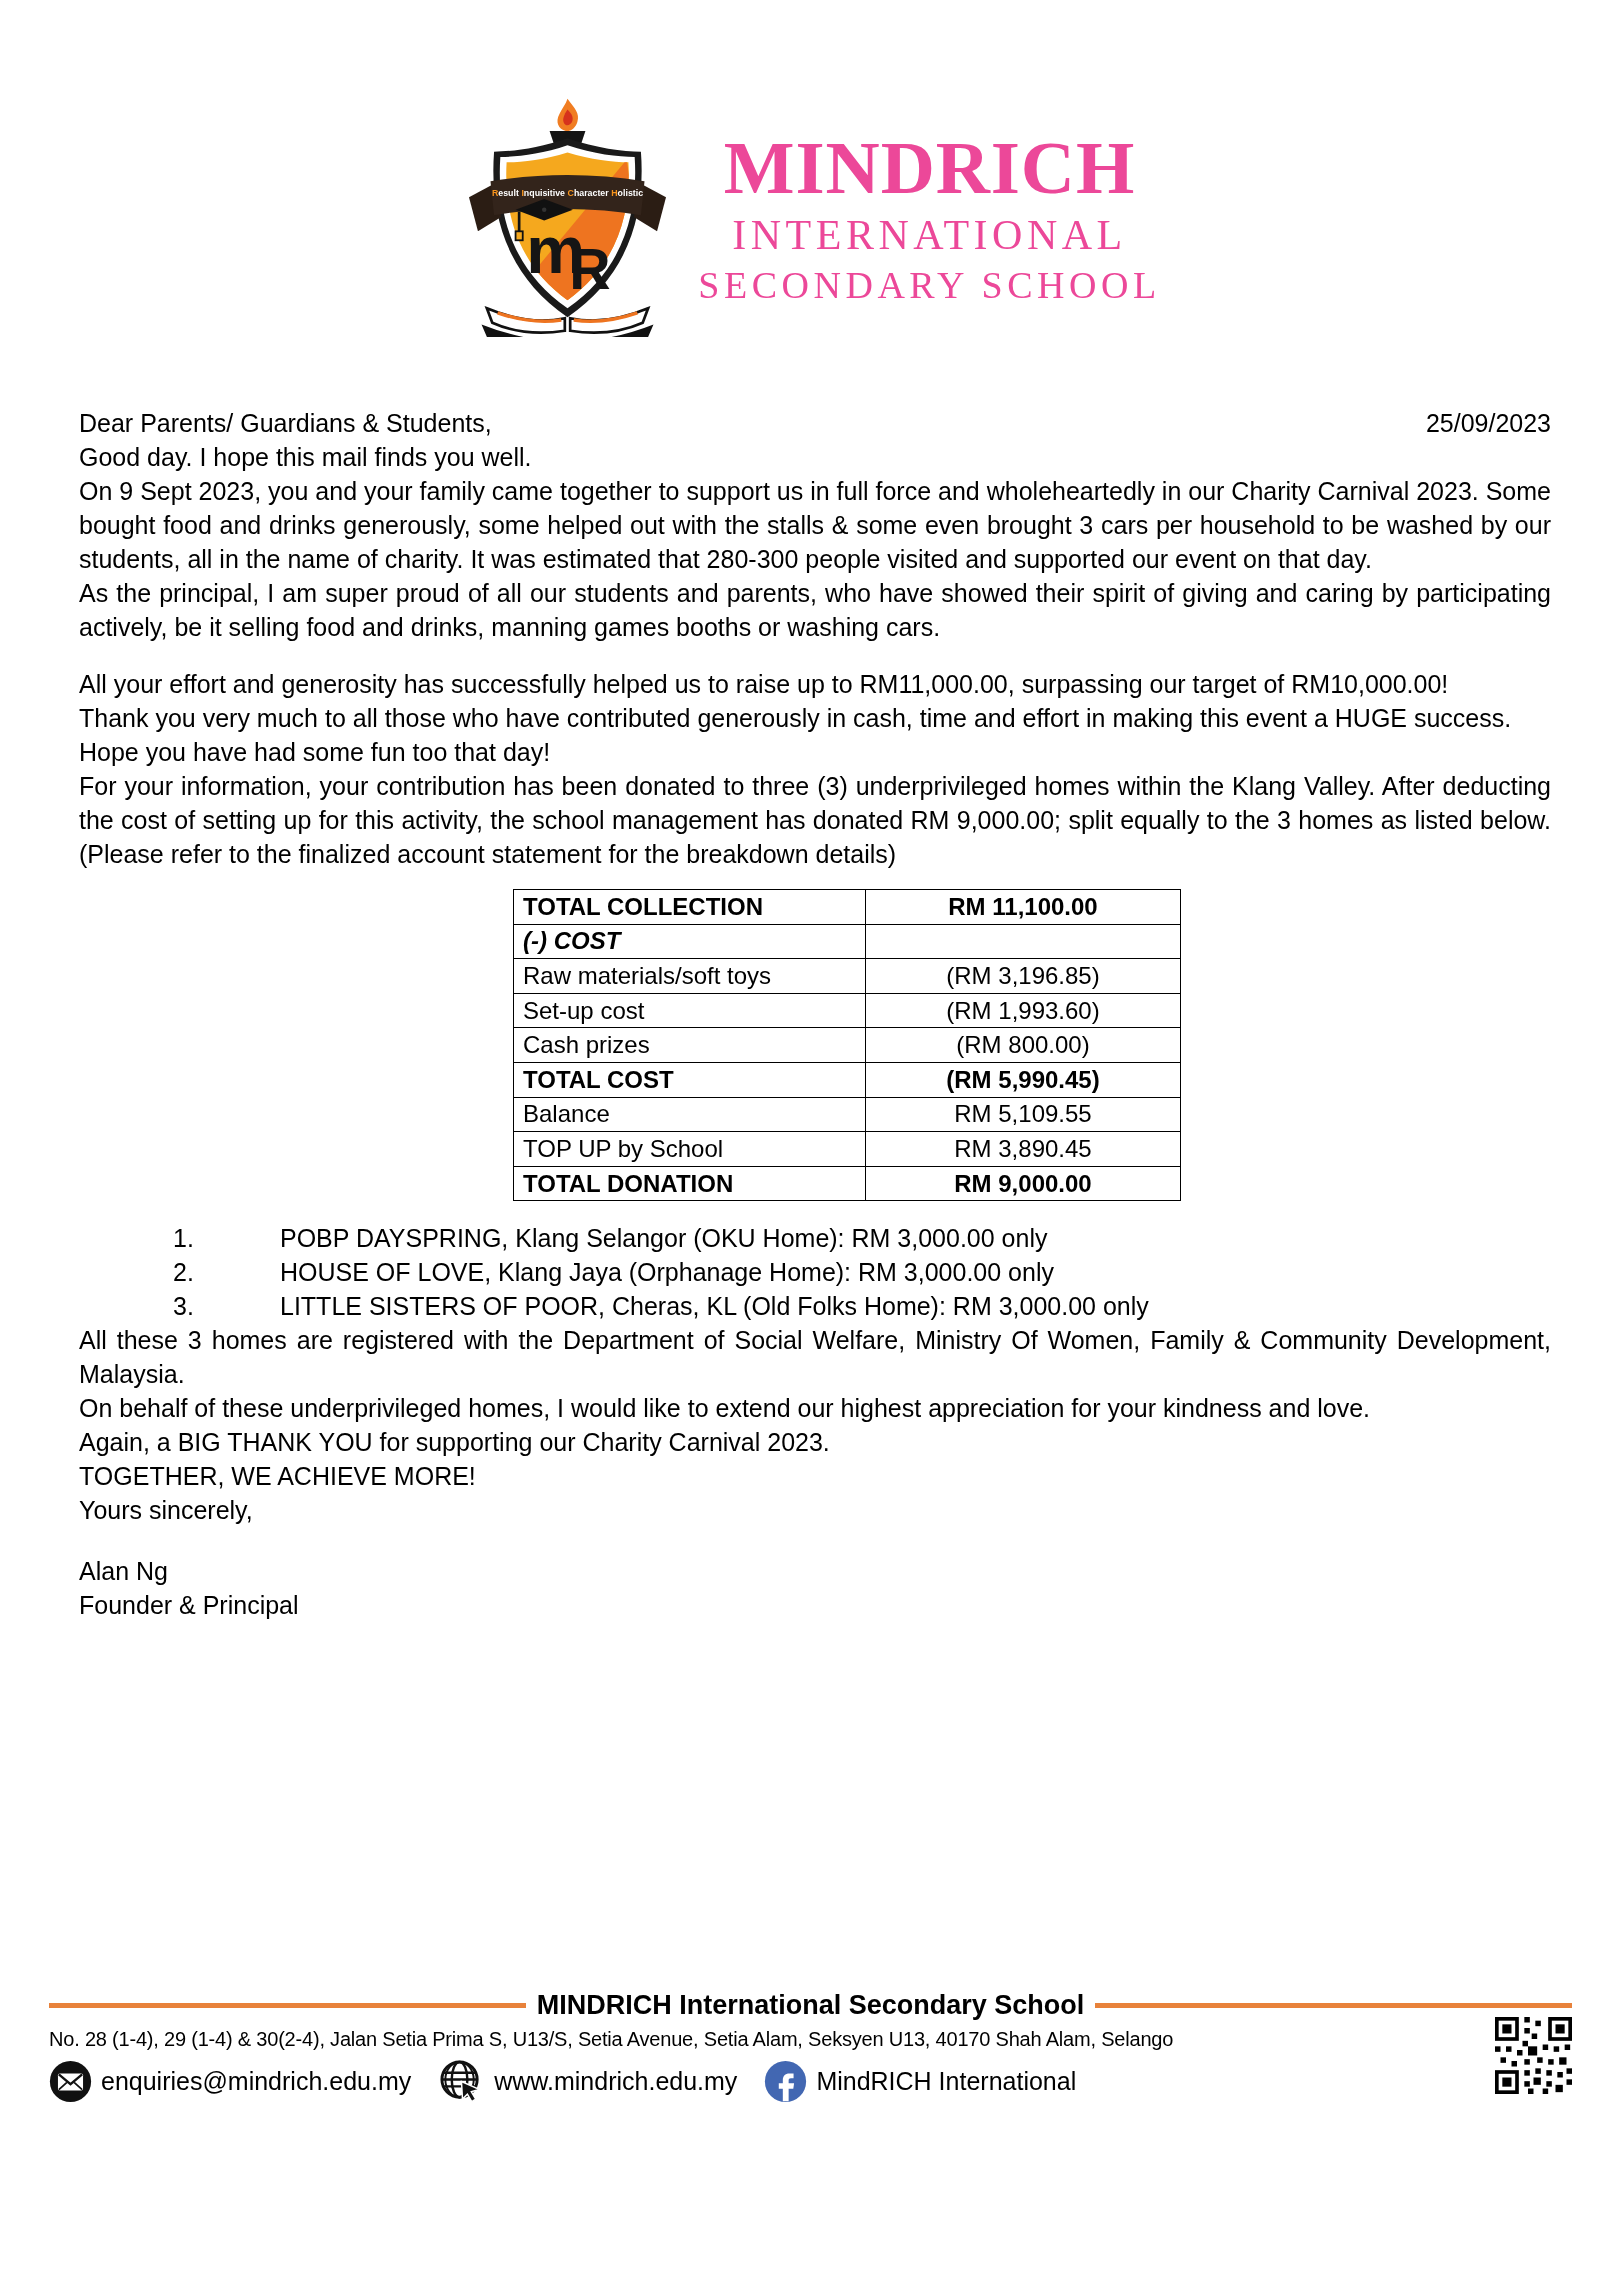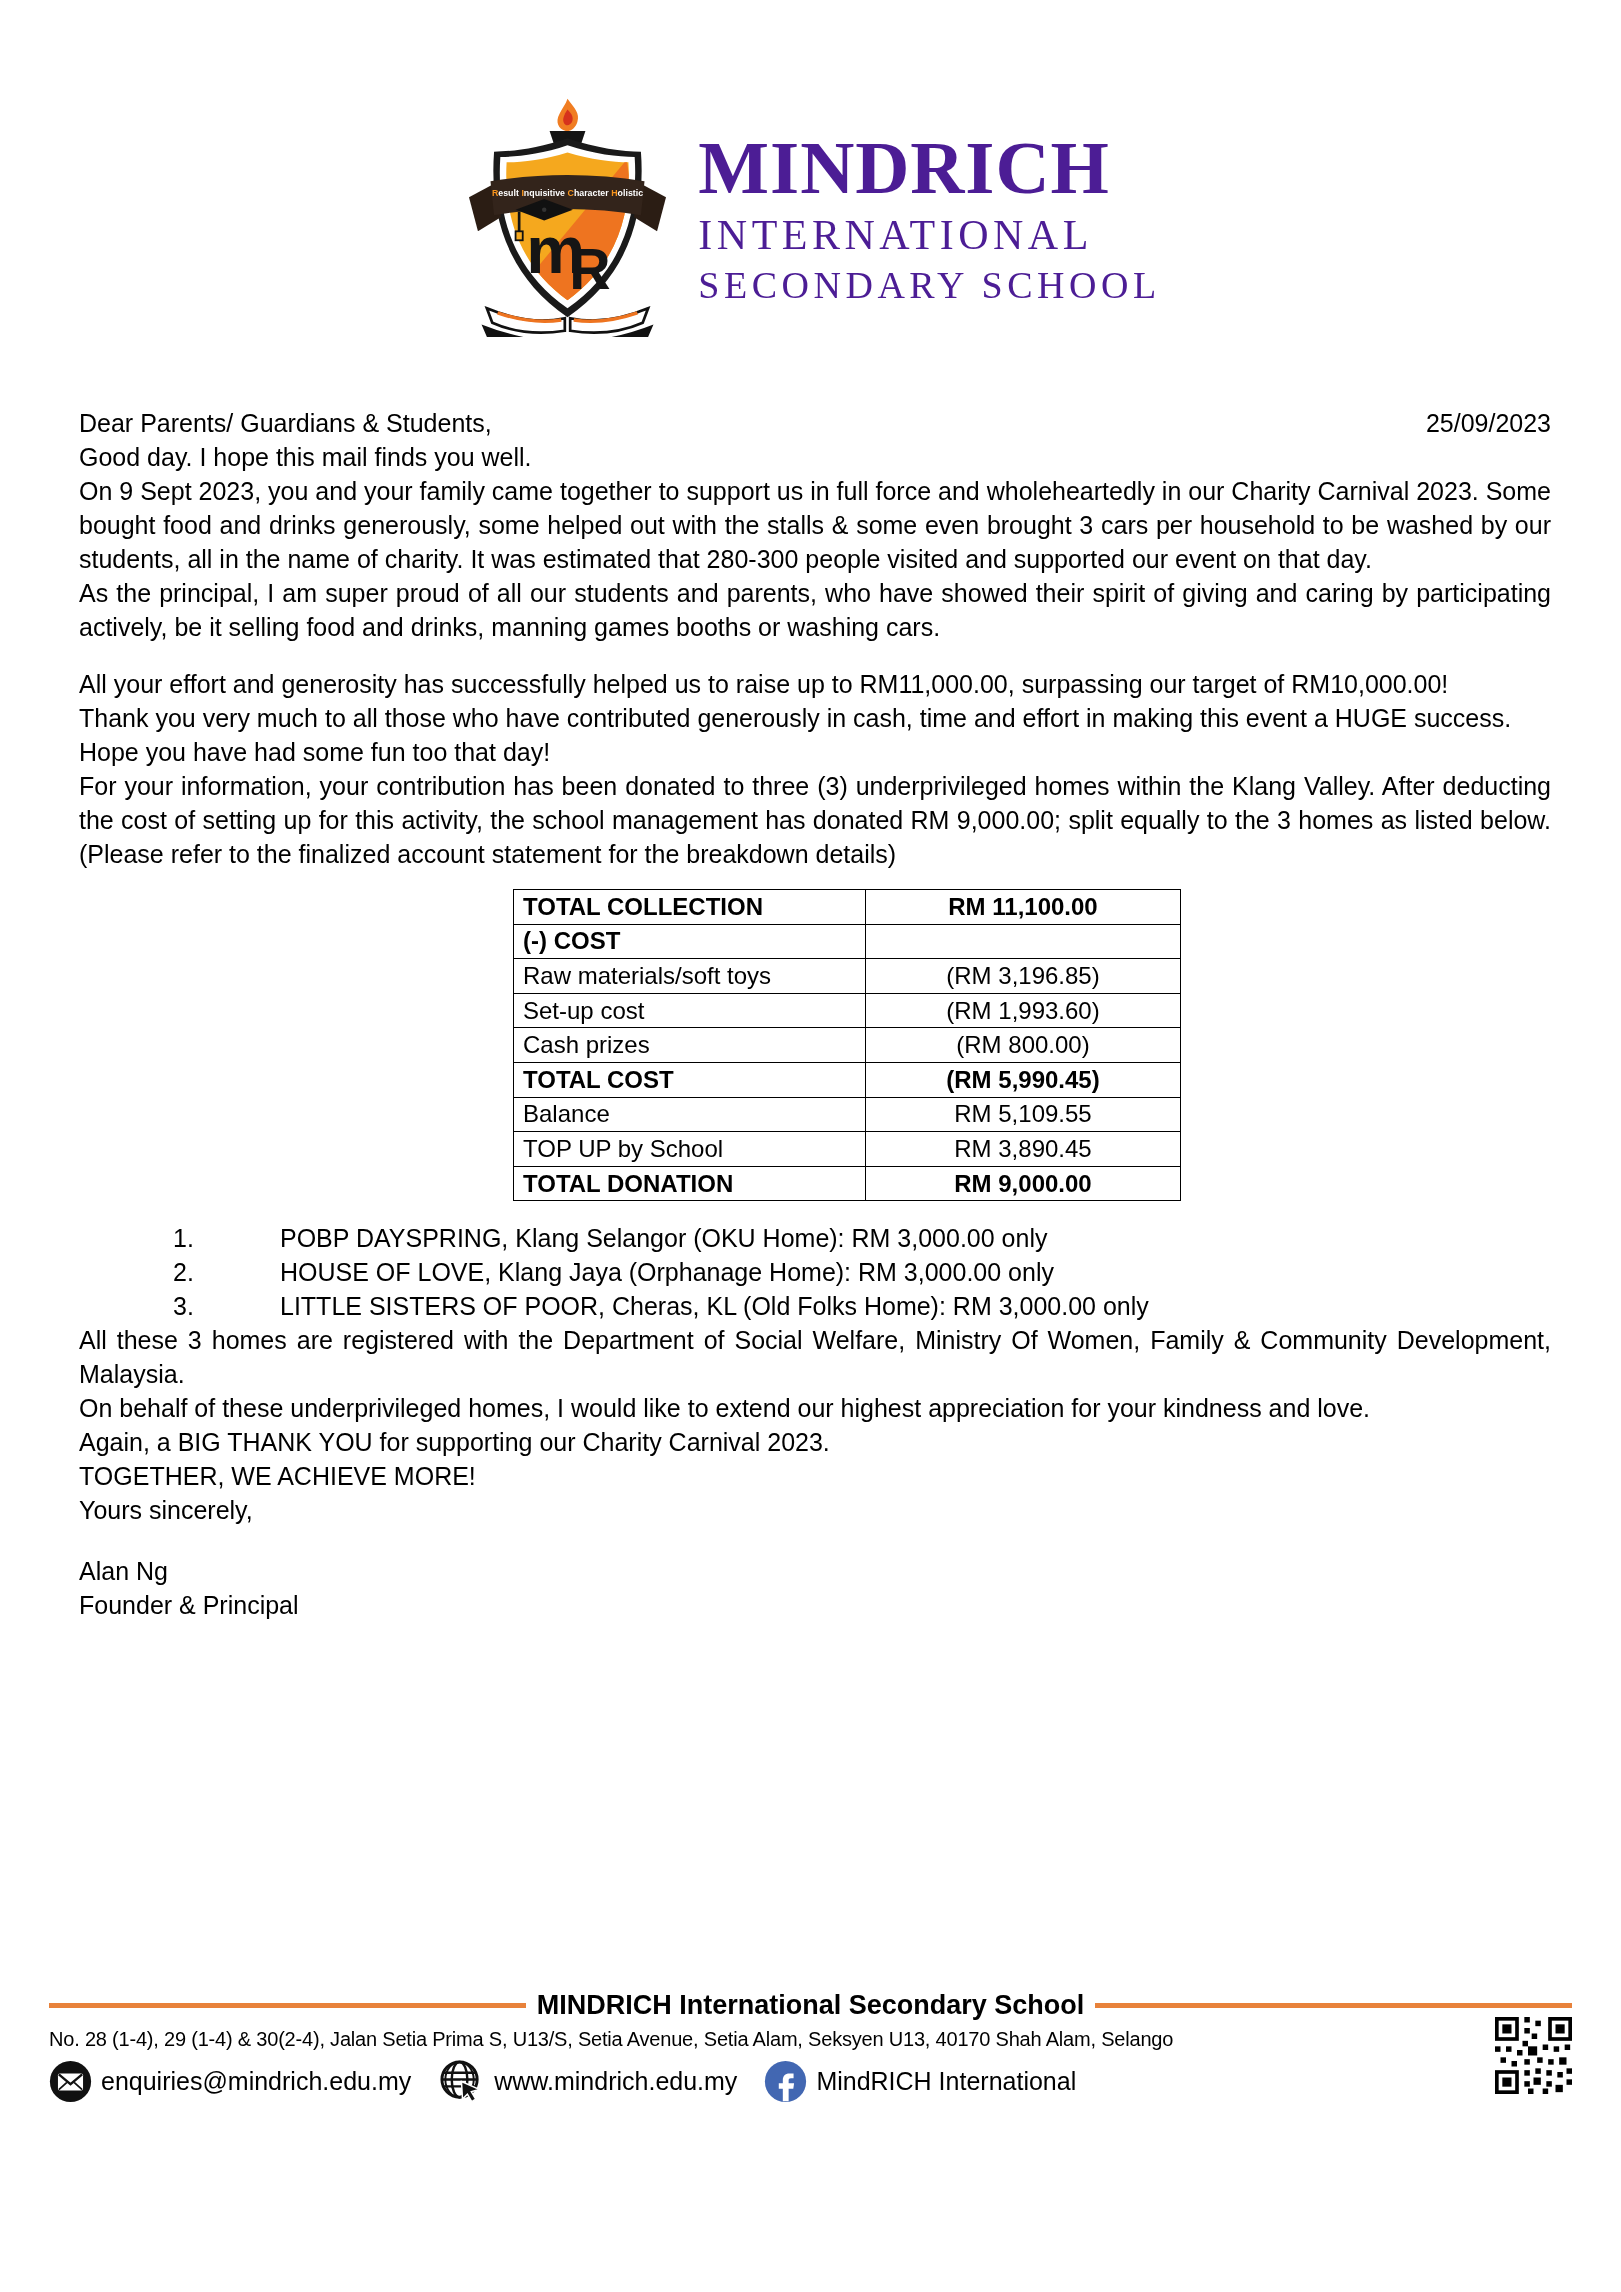--- a/index.html
+++ b/index.html
@@ -7,42 +7,42 @@
         font-family:"Liberation Sans",sans-serif;color:#000;overflow:hidden;}
 
   
   .header{position:absolute;top:97px;left:0;right:0;display:flex;justify-content:center;align-items:center;}
   .logo-wrap{position:relative;width:215px;height:240px;flex:0 0 auto;}
   .logo-wrap svg{position:absolute;left:0;top:0;}
   .ribbon-text{position:absolute;top:90px;left:27px;width:161px;display:flex;justify-content:center;gap:2.7px;
                font-size:9.4px;font-weight:bold;color:#fff;transform:scaleX(.94);white-space:nowrap;}
   .ribbon-text span{display:inline-block;}
   .ribbon-text span::first-letter{color:#F7941D;}
-  .logo-text{margin-left:23px;font-family:"Liberation Serif",serif;color:#4c1d95;}
+  .logo-text{margin-left:23px;font-family:"Liberation Serif",serif;color:#ec4899;text-align:center;}
   .logo-name1{font-size:75px;font-weight:bold;letter-spacing:0.9px;line-height:1;}
   .logo-name2{font-size:42px;letter-spacing:4.5px;line-height:1;margin-top:9px;}
   .logo-name3{font-size:38px;letter-spacing:4.5px;line-height:1;margin-top:10px;}
 
   
   .content{position:absolute;left:79px;right:70px;top:406px;font-size:25px;line-height:34px;}
   .content p{margin:0;}
   .row-salutation{display:flex;justify-content:space-between;}
   .greeting{margin-top:61px;}
   .p-event{margin-top:59px;text-align:justify;}
   .p-principal{margin-top:27px;text-align:justify;}
   .p-effort{margin-top:23px;text-align:justify;}
   .p-info{margin-top:16px;text-align:justify;}
 
   table.acct{margin-top:18px;margin-left:434px;border-collapse:collapse;width:668px;
              font-size:24px;line-height:30px;}
   table.acct td{border:1.8px solid #000;padding:1.8px 9px;}
   td.lbl{width:333px;text-align:left;}
   td.val{text-align:center;}
   tr.bold td{font-weight:bold;}
-  tr.bold-label td.lbl{font-weight:bold;}
+  tr.bold-label td.lbl{font-weight:bold;font-style:italic;}
 
   .homes{margin-top:19.7px;margin-left:94px;}
   .home-item{display:flex;}
   .home-num{width:107px;flex:0 0 auto;}
   .p-registered{margin-top:23px;text-align:justify;}
   .p-behalf{margin-top:27px;}
   .p-thanks{margin-top:30px;}
   .p-together{margin-top:56px;}
   .p-closing{margin-top:33px;}
   .signature{margin-top:27px;}

